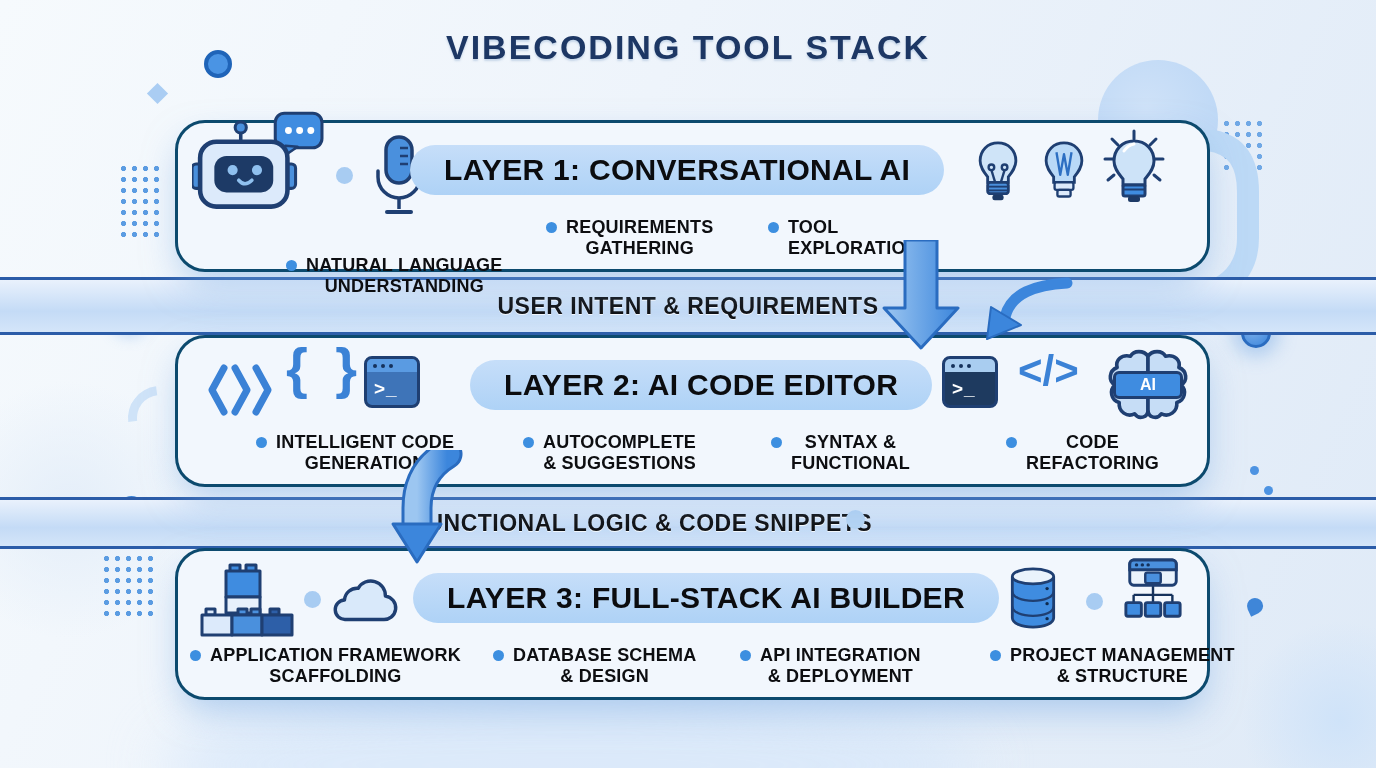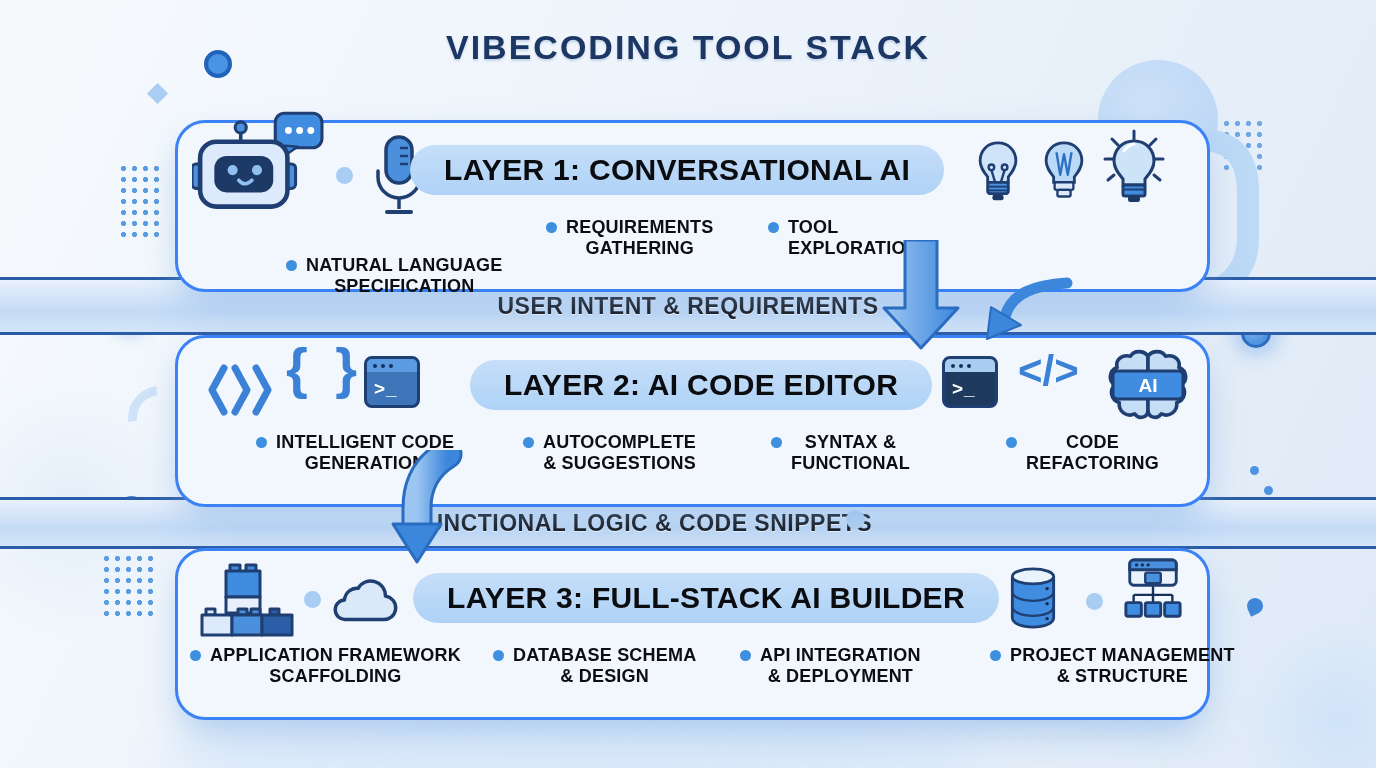--- a/index.html
+++ b/index.html
@@ -44,22 +44,22 @@
     background:linear-gradient(180deg,#e9f1fc 0%,#c4dbf6 60%,#d4e5f9 100%);
     border-top:3px solid #2b5ca8;border-bottom:3px solid #2b5ca8;
     display:flex;align-items:center;justify-content:center;box-sizing:border-box;}
   .band1{top:277px;height:58px;}
   .band2{top:497px;height:52px;}
   .band-label{font-size:23px;font-weight:800;color:#101114;letter-spacing:.5px;
     text-shadow:0 1px 0 rgba(255,255,255,.8);}
   .band2 .band-label{transform:translateX(-46px);}
 
   
-  .layer{position:absolute;left:175px;width:1035px;height:172px;z-index:2;
-    background:#f2f7fd;border:3px solid #3b82f6;border-radius:30px;box-sizing:border-box;
+  .layer{position:absolute;left:175px;width:1035px;height:152px;z-index:2;
+    background:#f2f7fd;border:3px solid #0c4a6e;border-radius:30px;box-sizing:border-box;
     box-shadow:0 16px 36px -6px rgba(121,170,226,.55);}
   .layer1{top:120px;}
   .layer2{top:335px;}
   .layer3{top:548px;}
   .ic{position:absolute;line-height:0;}
   .pill{position:absolute;top:22px;height:50px;display:inline-flex;align-items:center;
     padding:0 34px;border-radius:30px;
     background:linear-gradient(180deg,#c6def9,#aed2f6);white-space:nowrap;}
   .pill span{font-size:30px;font-weight:800;color:#0b0c0f;letter-spacing:.3px;line-height:1;}
   .sm-dot{position:absolute;width:17px;height:17px;border-radius:50%;background:#a8ccf2;}
@@ -85,21 +85,21 @@
   .term.light{background:#3e74b8;}
   .term.light .bar{background:#5a9be2;}
   .term.light .bar i{background:#16325c;}
   .term.dark{background:#1e3a5f;}
   .term.dark .bar{background:#a9cdf0;}
   .term.dark .bar i{background:#16325c;}
 
   
   .brain{position:absolute;width:84px;height:74px;}
   .ai-badge{position:absolute;left:50%;top:50%;transform:translate(-50%,-50%);
-    background:#3f8ce0;color:#fff;font-size:19px;font-weight:800;padding:3px 24px;
+    background:#3f8ce0;color:#fff;font-size:16px;font-weight:800;padding:3px 24px;
     border:3px solid #1f3f72;border-radius:6px;line-height:1;}
 
   .arrow{position:absolute;z-index:4;}
 </style>
 </head>
 <body>
 
 <div class="canvas">
 
   <div class="blob tr"></div>
@@ -204,21 +204,21 @@
         <path d="M22,22 Q26,16 32,15" fill="none" stroke="#fff" stroke-width="3" stroke-linecap="round"></path>
         <rect x="21" y="56" width="22" height="11" rx="2" fill="#3f8ce0" stroke="#1f3f72" stroke-width="3"></rect>
         <line x1="21" y1="60.5" x2="43" y2="60.5" stroke="#1f3f72" stroke-width="2"></line>
         <rect x="26" y="67" width="12" height="6" rx="2.5" fill="#1d3a66"></rect>
       </svg>
     </span>
     <div class="bullet" style="left:108px;margin-top:38px;">
       <span class="bdot"></span>
       <span class="btxt">
           <span>NATURAL LANGUAGE</span>
-          <span>SPECIFICATION</span>
+          <span>UNDERSTANDING</span>
         </span>
     </div>
     <div class="bullet" style="left:368px;">
       <span class="bdot"></span>
       <span class="btxt">
           <span>REQUIREMENTS</span>
           <span>GATHERING</span>
         </span>
     </div>
     <div class="bullet al" style="left:590px;">

